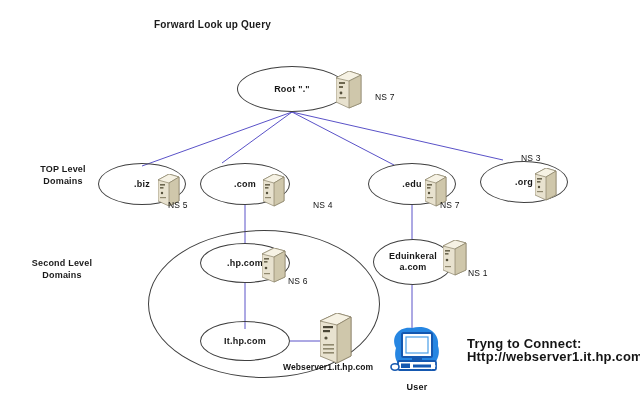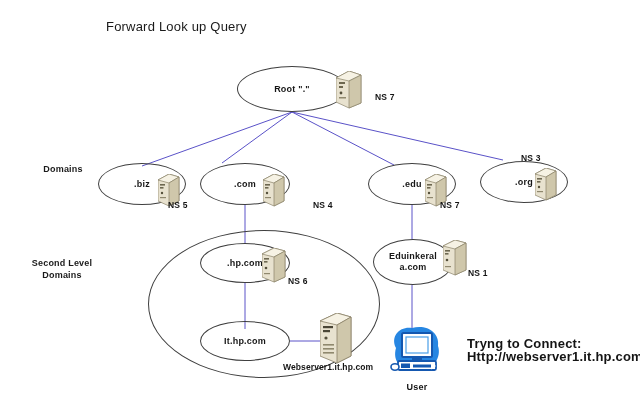--- a/index.html
+++ b/index.html
@@ -26,24 +26,25 @@
     position: absolute;
     font-size: 9px;
     font-weight: bold;
     color: #1a1a1a;
     text-align: center;
     line-height: 12px;
     letter-spacing: 0.2px;
   }
   .title-label {
     position: absolute;
-    font-size: 13px;
-    font-weight: normal;
+    font-size: 10px;
+    font-weight: bold;
     color: #1a1a1a;
     letter-spacing: 0.2px;
+    margin-left: 48px;
   }
   .node {
     position: absolute;
   }
   .node .ell {
     position: absolute;
     left: 0;
     top: 0;
     width: 100%;
     height: 100%;
@@ -67,21 +68,21 @@
   }
   .bigring {
     position: absolute;
     border: 1px solid #3f3f3f;
     border-radius: 50%;
     box-sizing: border-box;
   }
   .ns-label {
     position: absolute;
     font-size: 8.5px;
-    font-weight: bold;
+    font-weight: normal;
     color: #141414;
     white-space: nowrap;
     letter-spacing: 0.2px;
   }
   .srv {
     position: absolute;
   }
   .connect-text {
     position: absolute;
     font-size: 13px;
@@ -130,20 +131,21 @@
       <line x1="412" y1="205" x2="412" y2="239"></line>
 
       <line x1="412" y1="285" x2="412" y2="330"></line>
     </g>
   </svg>
 
   <div class="title-label" style="left:106px; top:19px;">Forward Look up Query</div>
 
 
   <div class="tier-label" style="left:18px; top:163px; width:90px;">
+    <div>TOP Level</div>
     <div>Domains</div>
   </div>
 
   <div class="tier-label" style="left:12px; top:257px; width:100px;">
     <div>Second Level</div>
     <div>Domains</div>
   </div>
 
   <div class="node" style="left:237px; top:66px; width:110px; height:46px;">
     <div class="ell"></div>

